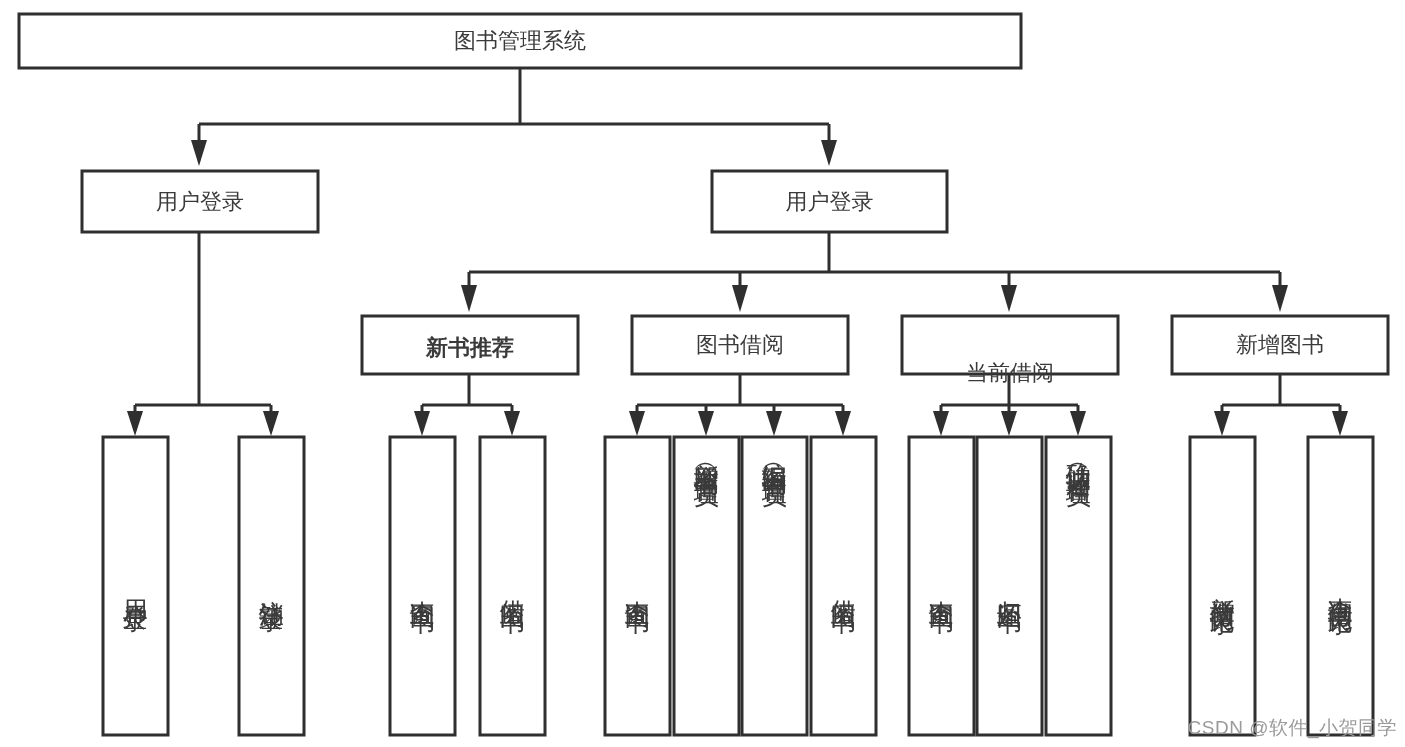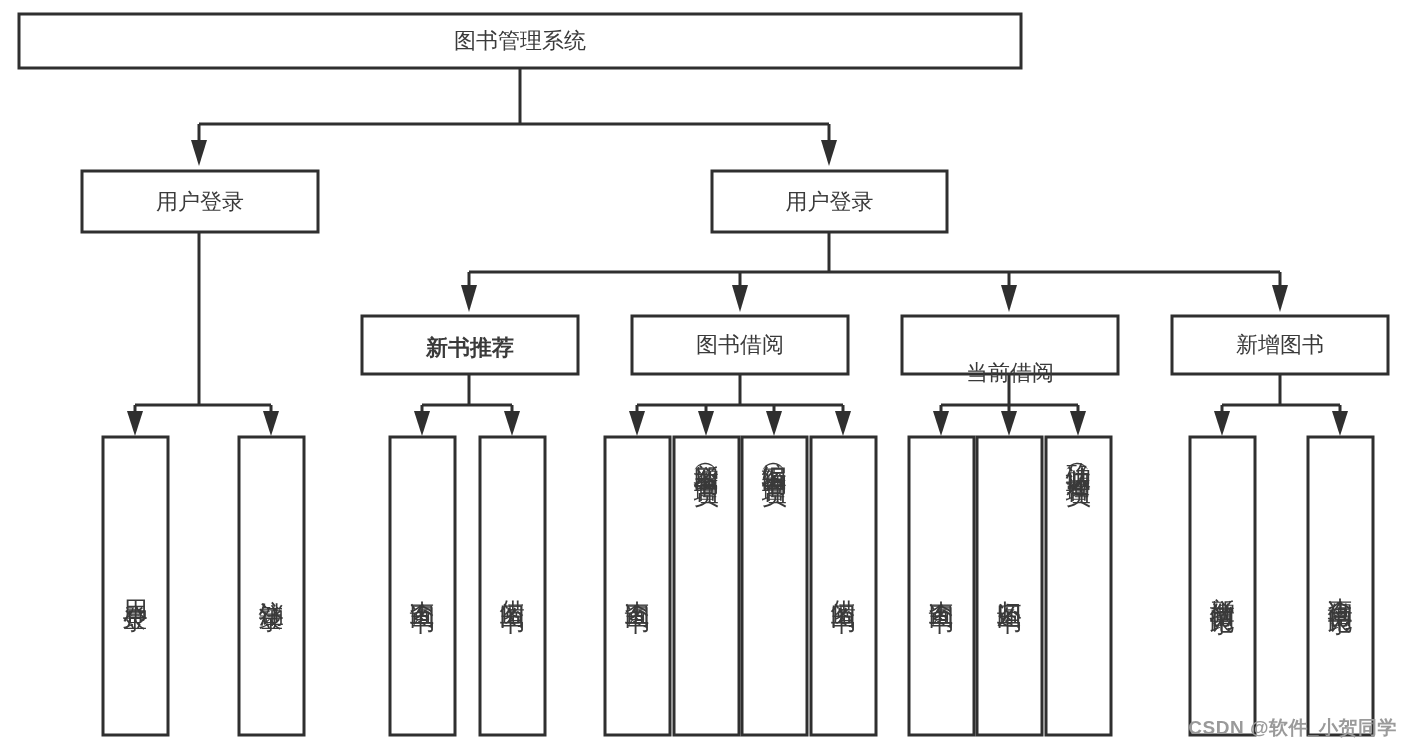--- a/index.html
+++ b/index.html
@@ -73,21 +73,20 @@
   }
   #watermark {
     position: absolute;
     right: 8px;
     bottom: 6px;
     font-family: "Liberation Sans", "DejaVu Sans", sans-serif;
     font-size: 19px;
     color: #9a9a9a;
     letter-spacing: 0.5px;
     white-space: nowrap;
-    font-weight: bold;
   }
 </style>
 </head>
 <body>
 
 <div id="diagram-root">
 
   <svg id="flow" viewBox="0 0 1405 747">
 
     <rect class="node-box" x="19" y="14" width="1002" height="54" rx="0"></rect>

